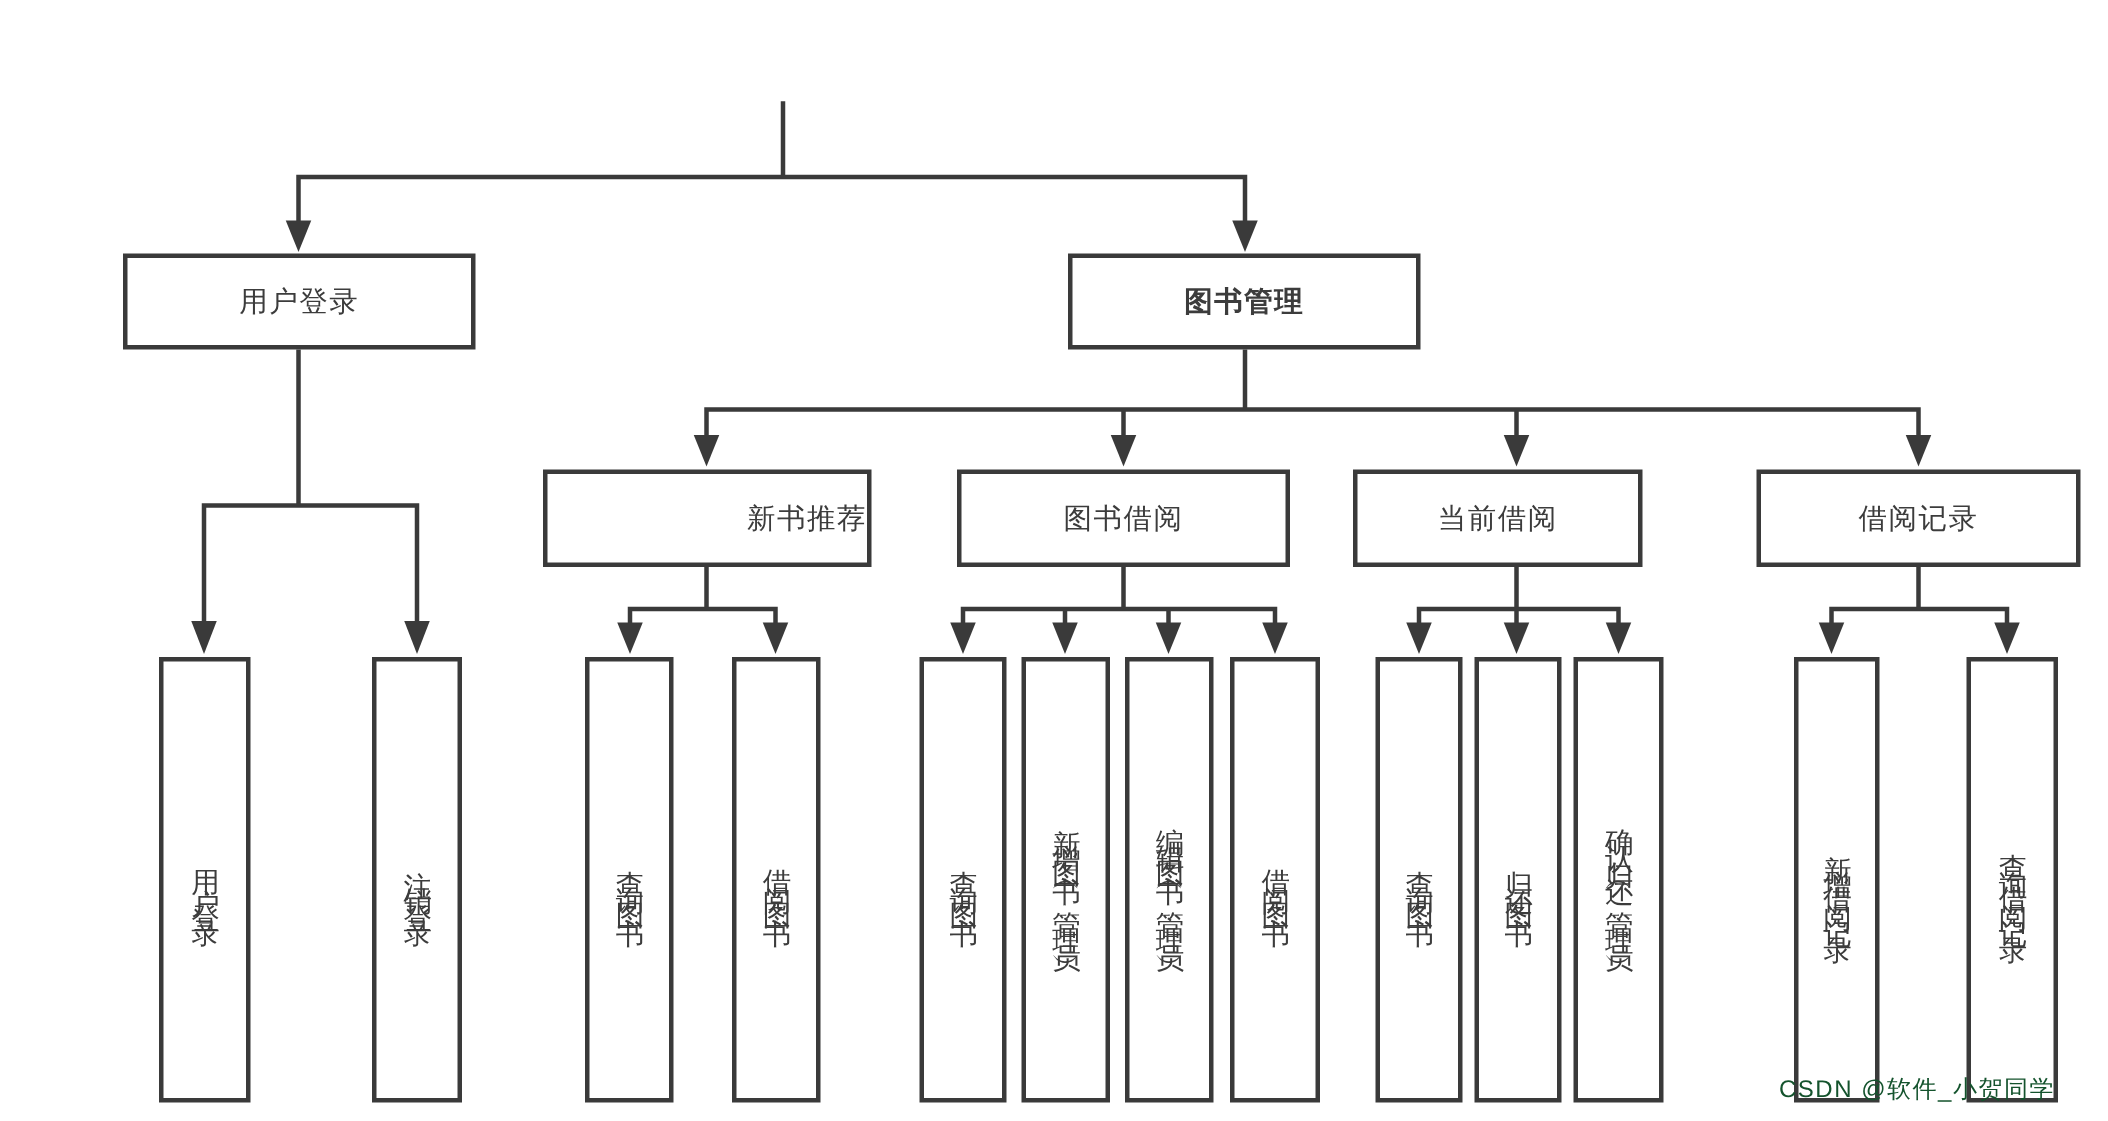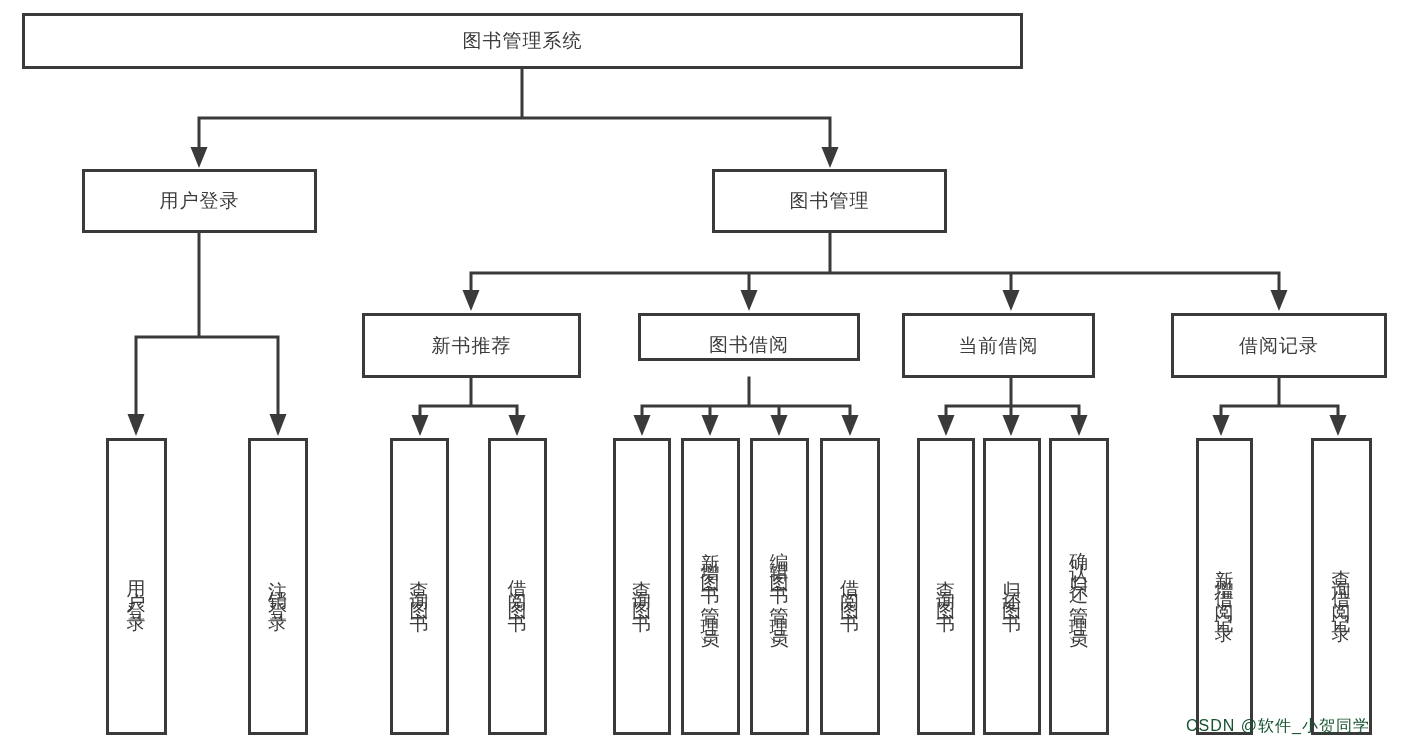--- a/index.html
+++ b/index.html
@@ -91,35 +91,32 @@
       <polygon points="770.5,415 787.5,415 779,436"></polygon>
       <polygon points="841.5,415 858.5,415 850,436"></polygon>
       <polygon points="937.5,415 954.5,415 946,436"></polygon>
       <polygon points="1002.5,415 1019.5,415 1011,436"></polygon>
       <polygon points="1070.5,415 1087.5,415 1079,436"></polygon>
       <polygon points="1212.5,415 1229.5,415 1221,436"></polygon>
       <polygon points="1329.5,415 1346.5,415 1338,436"></polygon>
     </g>
   </svg>
 
-  <div class="node" style="left:22px;top:13px;width:1001px;height:56px;">
-    <span>图书管理系统</span>
-  </div>
 
   <div class="node" style="left:82px;top:169px;width:235px;height:64px;">
     <span>用户登录</span>
   </div>
-  <div class="node" style="left:712px;top:169px;width:235px;height:64px;">
+  <div class="node" style="left:712px;top:169px;width:235px;height:64px;font-weight:bold;">
     <span>图书管理</span>
   </div>
 
-  <div class="node" style="left:362px;top:313px;width:219px;height:65px;">
+  <div class="node" style="left:362px;top:313px;width:219px;height:65px;justify-content:flex-end;">
     <span>新书推荐</span>
   </div>
-  <div class="node" style="left:638px;top:313px;width:222px;height:48px;align-items:flex-end;">
+  <div class="node" style="left:638px;top:313px;width:222px;height:65px;">
     <span>图书借阅</span>
   </div>
   <div class="node" style="left:902px;top:313px;width:193px;height:65px;">
     <span>当前借阅</span>
   </div>
   <div class="node" style="left:1171px;top:313px;width:216px;height:65px;text-align:right;">
     <span>借阅记录</span>
   </div>
 
   <div class="vnode" style="left:106px;top:438px;width:61px;height:297px;">

